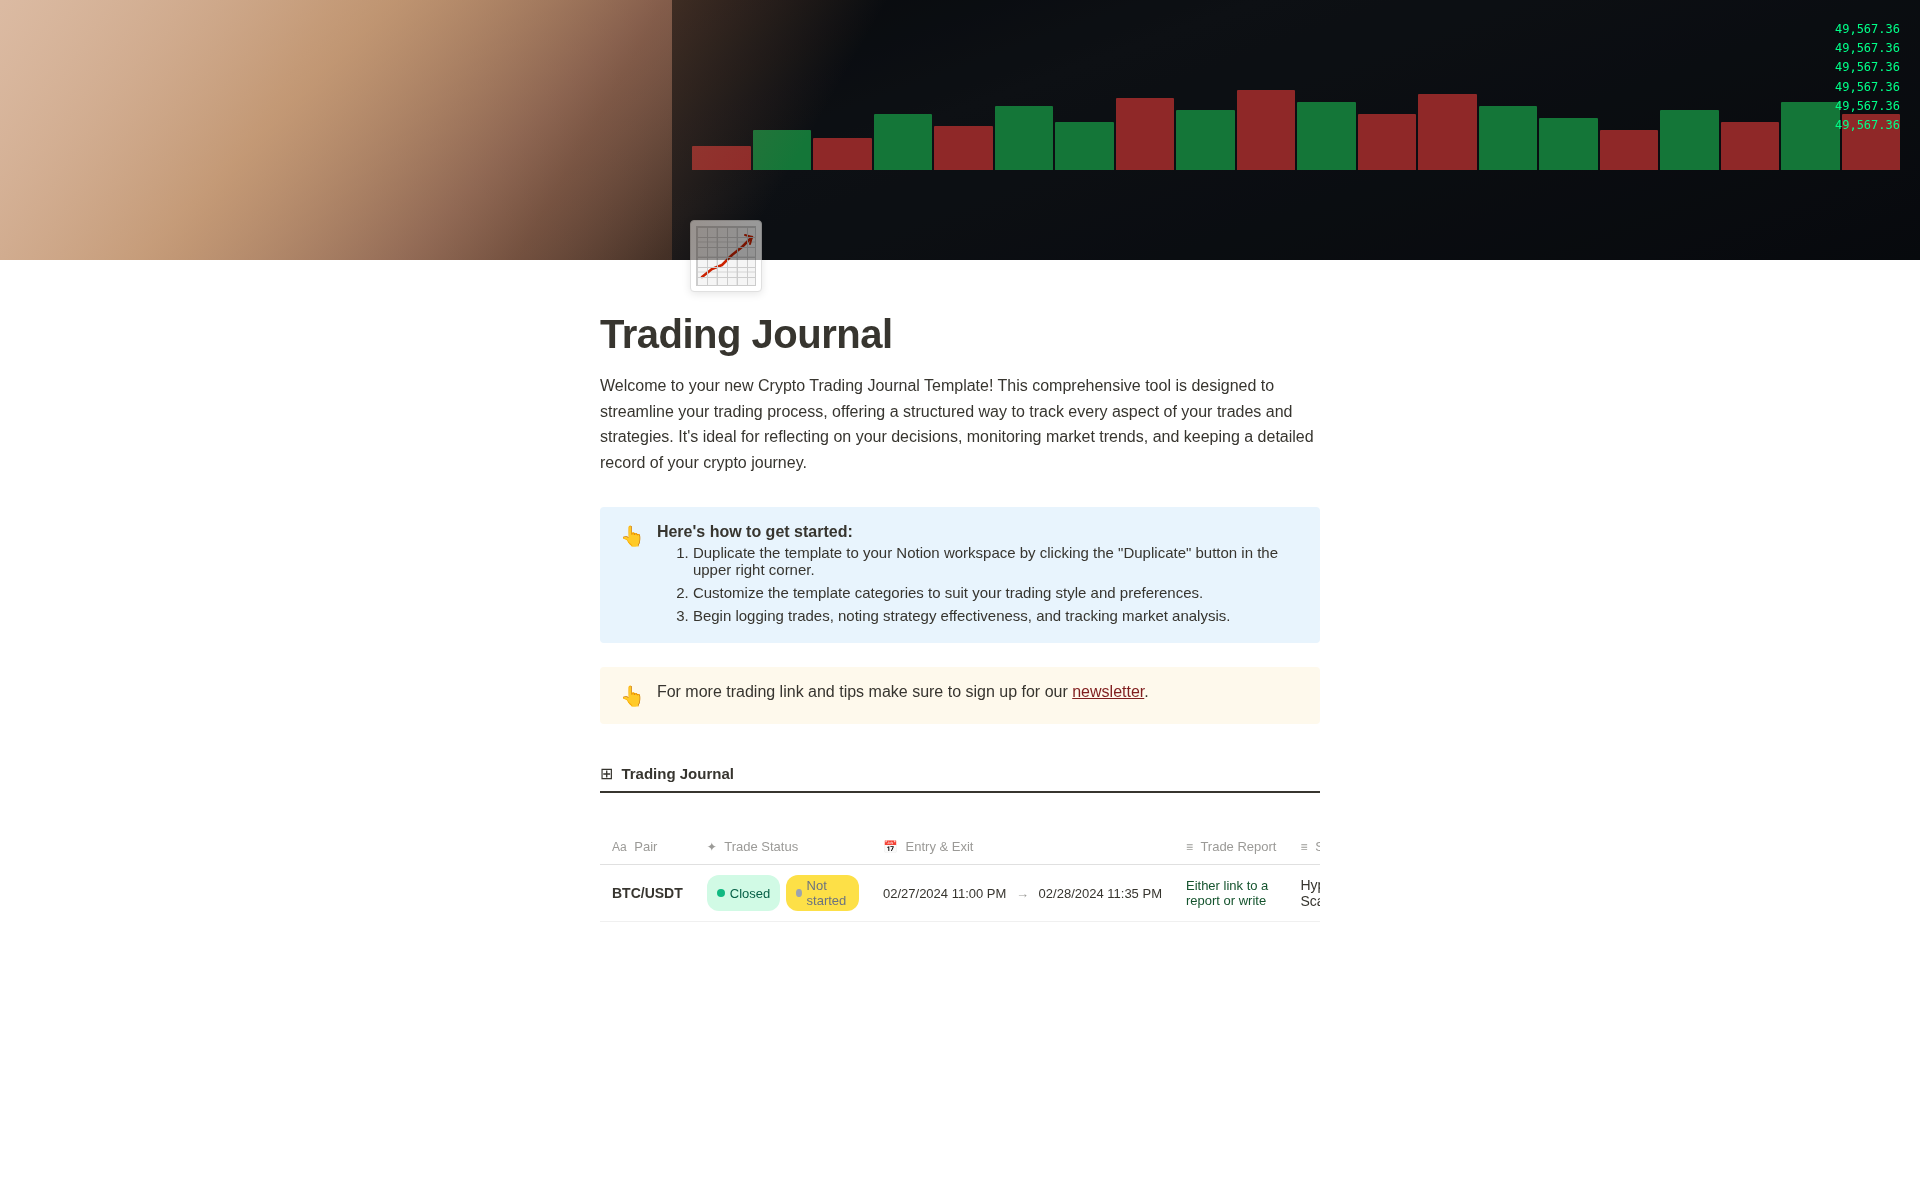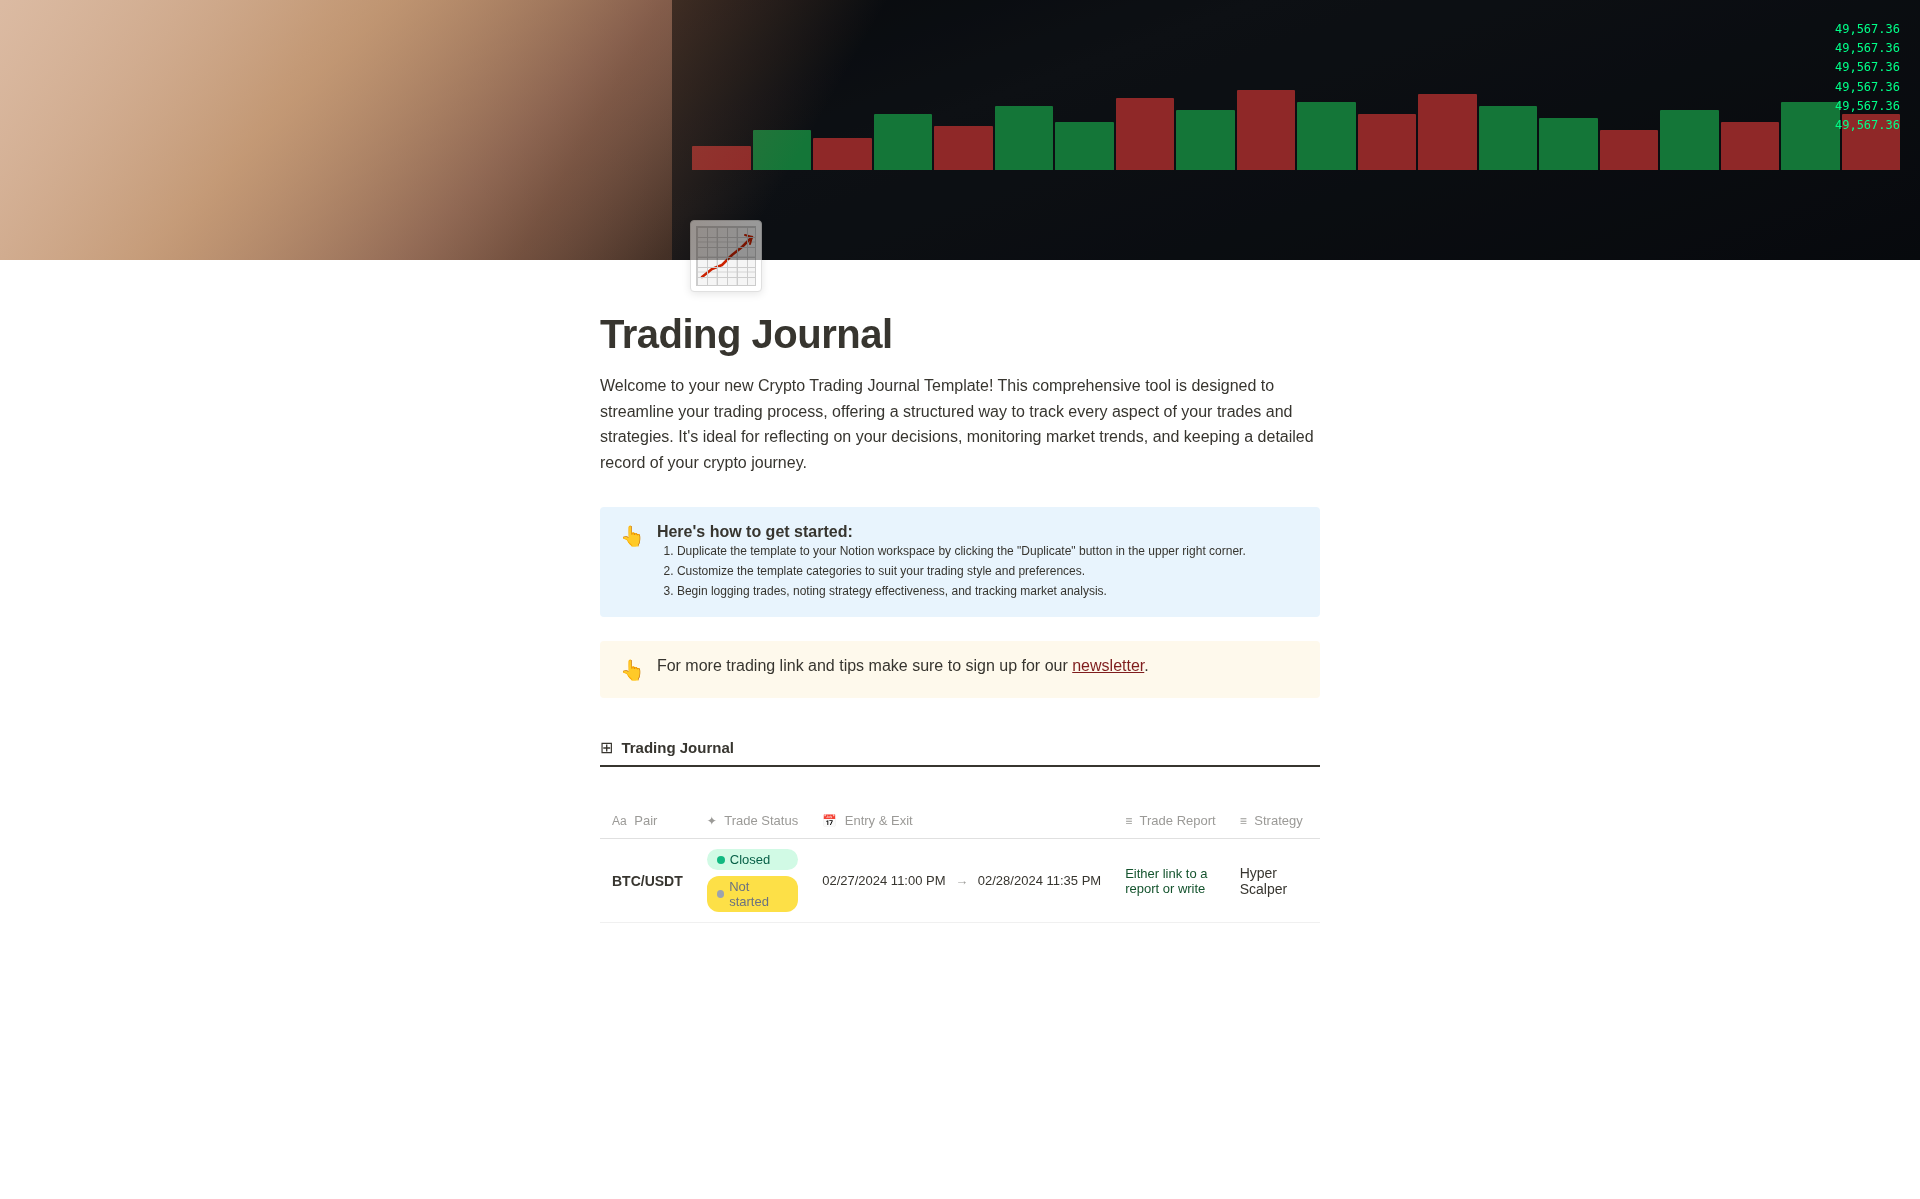--- a/index.html
+++ b/index.html
@@ -90,22 +90,23 @@
       font-weight: 700;
       font-size: 16px;
       margin-bottom: 0;
     }
     .callout-list {
       list-style: none;
       padding: 0;
     }
     .callout-list li {
       padding: 3px 0;
-      font-size: 12px;
-      color: #37352f;
+      font-size: 15px;
+      color: #37352f;
+      margin-left: 16px;
     }
     .callout-list li::before {
       margin-right: 6px;
       color: #555;
     }
     .callout-link {
       color: #7f1d1d;
       text-decoration: underline;
     }
 
@@ -210,21 +211,21 @@
       font-size: 13px;
       color: #14532d;
     }
     .strategy-cell {
       font-size: 14px;
     }
 
     
     .status-stack {
       display: flex;
-      flex-direction: column;
+      flex-direction: row;
       gap: 6px;
     }
 
     .cover-container {
       position: relative;
     }
 
     
     .cover-photo {
       width: 100%;

